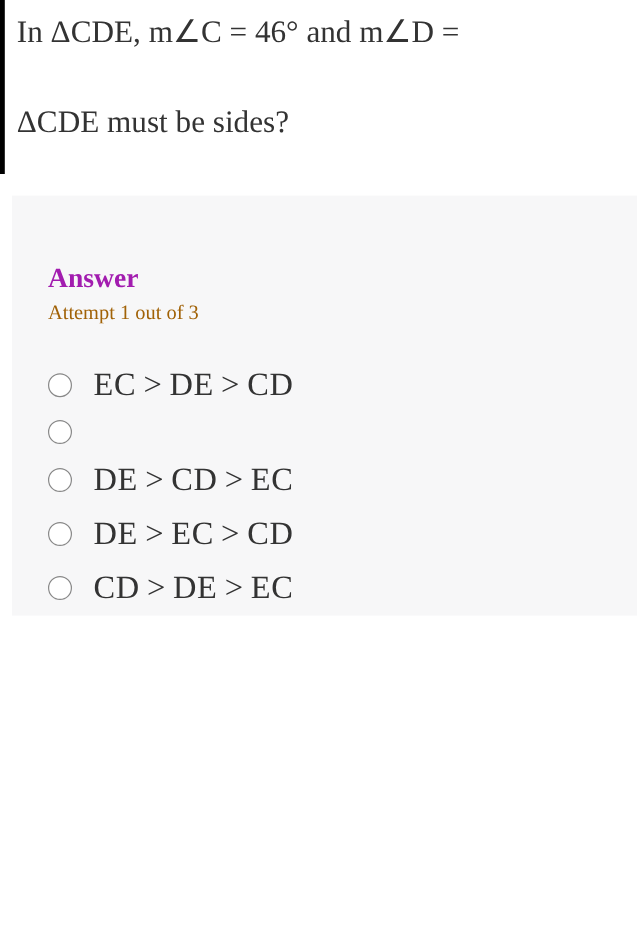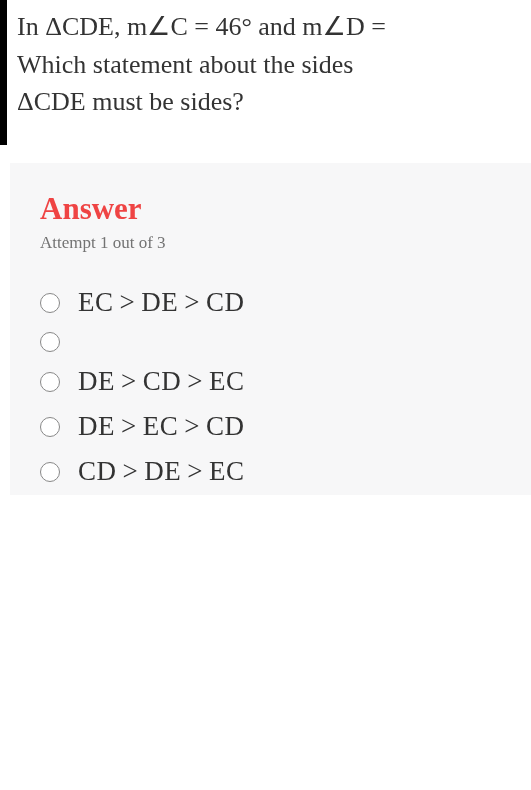--- a/index.html
+++ b/index.html
@@ -6,42 +6,43 @@
   body {
     font-family: Georgia, 'Times New Roman', serif;
     width: 531px;
     height: 790px;
     overflow: hidden;
     background: #fff;
     color: #333;
   }
   .question-area {
     padding: 8px 0 24px 10px;
-    border-left: 7px solid #000000;
+    border-left: 4px solid #000000;
     font-family: Liberation Serif, serif;
   }
   .question-text {
     font-size: 26px;
     line-height: 1.45;
     color: #333;
   }
   .answer-panel {
     background: #f7f7f8;
     margin: 18px 0 0 10px;
     padding: 28px 24px 8px 30px;
   }
   .answer-heading {
-    font-size: 31px;
+    font-size: 23px;
     font-weight: bold;
-    color: #ef4444;
+    color: #a21caf;
     margin-bottom: 6px;
+    margin-top: 28px;
   }
   .attempt-text {
     font-size: 17px;
-    color: #737373;
+    color: #a16207;
     margin-bottom: 34px;
   }
   .options {
     display: flex;
     flex-direction: column;
     gap: 14px;
   }
   .option-row {
     display: flex;
     align-items: center;
@@ -65,21 +66,21 @@
   .option-label .gt {
     padding: 0 6px;
   }
 </style>
 </head>
 <body>
 
 <div class="question-area">
   <div class="question-text">
     <span>In ΔCDE, m</span><span>∠</span><span>C = 46° and m</span><span>∠</span><span>D =</span><br>
-    <span>Which statement about the sides</span><br>
+    <br>
     <span>ΔCDE must be sides?</span>
   </div>
 </div>
 
 <div class="answer-panel">
   <div class="answer-heading">Answer</div>
   <div class="attempt-text">Attempt 1 out of 3</div>
 
   <div class="options">
 

